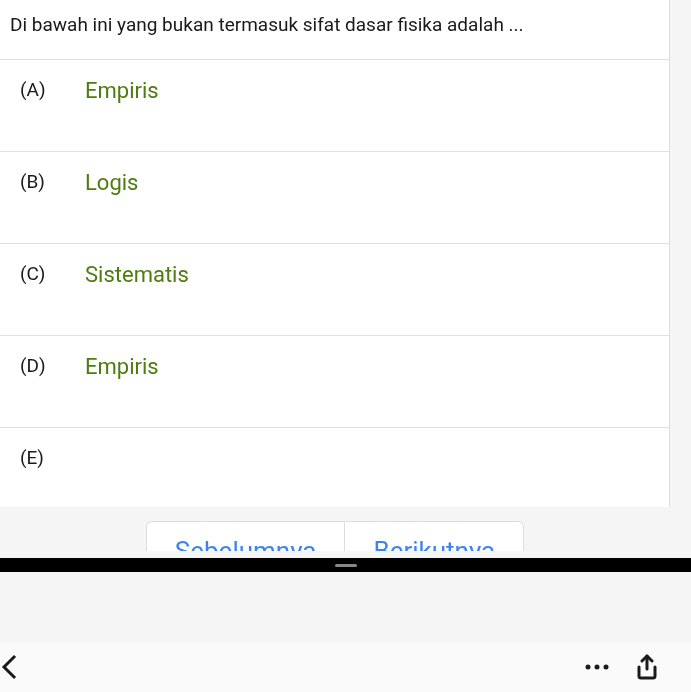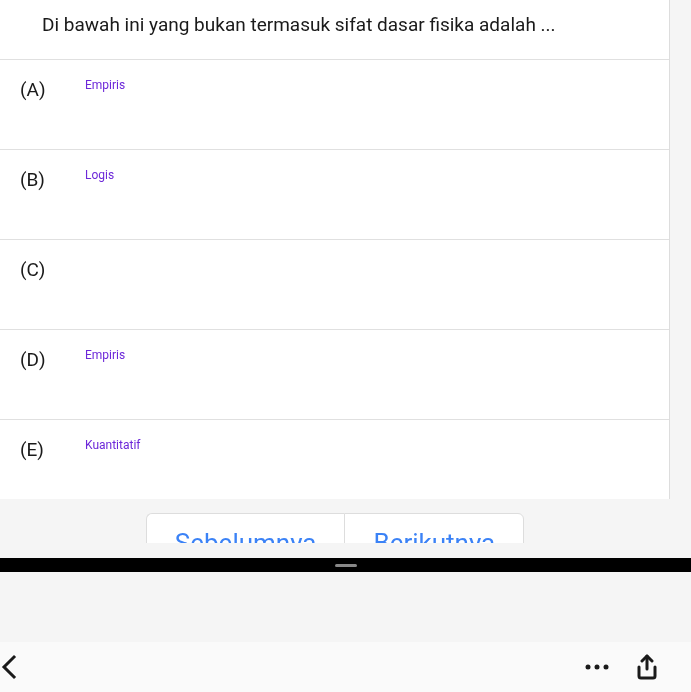--- a/index.html
+++ b/index.html
@@ -18,38 +18,37 @@
     .content-area {
       background: #fff;
       width: 670px;
       border-right: 1px solid #ddd;
     }
     .question-text {
       padding: 12px 10px 20px 10px;
       font-size: 19px;
       color: #1a1a1a;
       line-height: 1.4;
-      margin-left: 32px;
     }
     .option-row {
       display: flex;
       align-items: flex-start;
       padding: 18px 10px 48px 10px;
       border-top: 1px solid #e0e0e0;
       cursor: pointer;
     }
     .option-letter {
       width: 75px;
       font-size: 19px;
       color: #1a1a1a;
       padding-left: 10px;
     }
     .option-text {
-      font-size: 12px;
-      color: #6d28d9;
+      font-size: 22px;
+      color: #4d7c0f;
       text-align: right;
     }
     .nav-buttons {
       display: flex;
       justify-content: center;
       padding-top: 14px;
       background: #f5f5f5;
       width: 670px;
     }
     .nav-btn {
@@ -132,30 +131,30 @@
     <div class="option-text">Empiris</div>
   </div>
 
   <div class="option-row">
     <div class="option-letter">(B)</div>
     <div class="option-text">Logis</div>
   </div>
 
   <div class="option-row">
     <div class="option-letter">(C)</div>
+    <div class="option-text">Sistematis</div>
   </div>
 
   <div class="option-row">
     <div class="option-letter">(D)</div>
     <div class="option-text">Empiris</div>
   </div>
 
   <div class="option-row" style="padding-bottom: 38px;">
     <div class="option-letter">(E)</div>
-    <div class="option-text">Kuantitatif</div>
   </div>
 </div>
 
 <div class="nav-clip">
   <div class="nav-buttons">
     <button class="nav-btn">Sebelumnya</button>
     <button class="nav-btn">Berikutnya</button>
   </div>
 </div>
 

